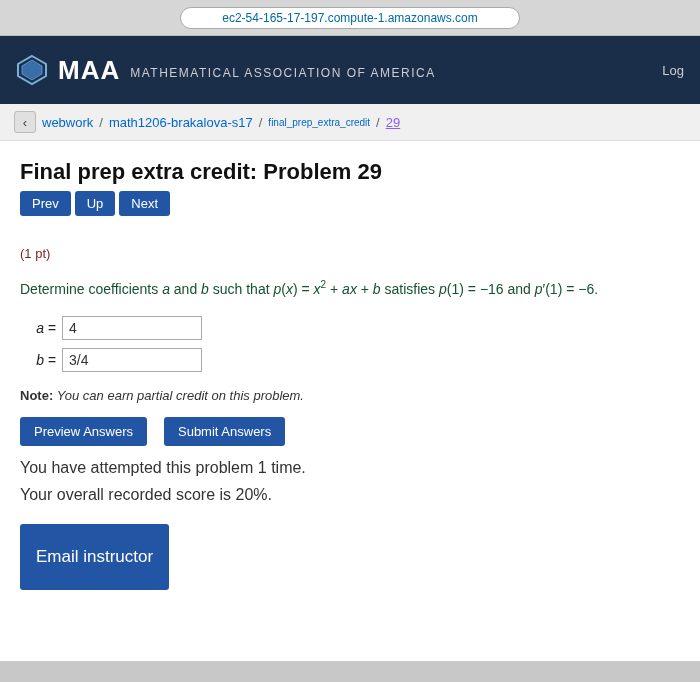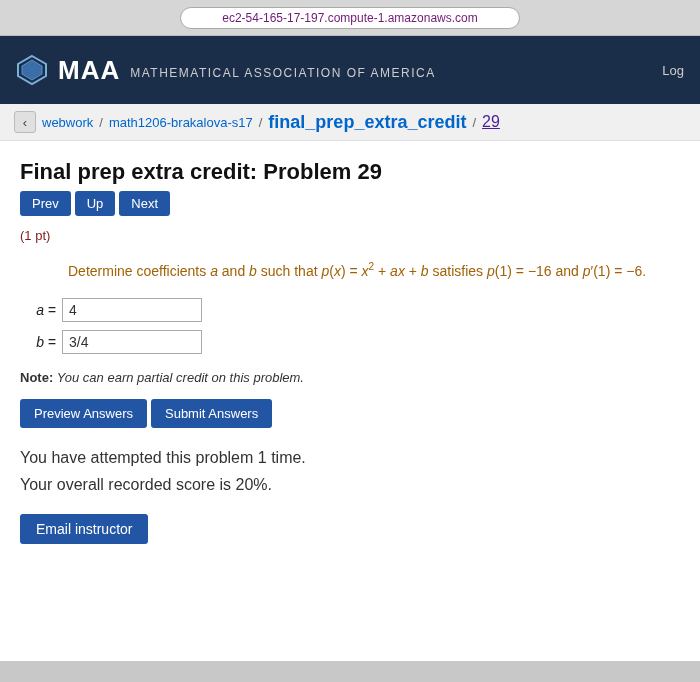--- a/index.html
+++ b/index.html
@@ -19,21 +19,21 @@
       align-items: center;
       justify-content: center;
       border-bottom: 1px solid #bbb;
     }
     .address-bar {
       background: white;
       border: 1px solid #aaa;
       border-radius: 12px;
       padding: 3px 14px;
       font-size: 12px;
-      color: #701a75;
+      color: #0369a1;
       width: 340px;
       text-align: center;
     }
 
     
     .maa-header {
       background: #1a2e4a;
       color: white;
       display: flex;
       align-items: center;
@@ -93,26 +93,25 @@
     .breadcrumb-text {
       color: #0066cc;
       font-size: 13px;
     }
     .breadcrumb-sep {
       color: #666;
       font-size: 13px;
     }
     .breadcrumb-current {
       color: #0066cc;
-      font-size: 18px;
-      font-weight: bold;
+      font-size: 10px;
     }
     .breadcrumb-number {
-      color: #4c1d95;
-      font-size: 16px;
+      color: #8b5cf6;
+      font-size: 13px;
       text-decoration: underline;
     }
 
     
     .main-content {
       background: white;
       padding: 18px 20px 20px 20px;
       min-height: 520px;
     }
 
@@ -120,44 +119,43 @@
       font-size: 22px;
       font-weight: bold;
       color: #111;
       margin-bottom: 6px;
     }
 
     
     .nav-buttons {
       display: flex;
       gap: 4px;
-      margin-bottom: 12px;
+      margin-bottom: 30px;
     }
     .nav-btn {
       background: #2255a4;
       color: white;
       border: none;
       border-radius: 3px;
       padding: 5px 12px;
       font-size: 13px;
       cursor: pointer;
     }
 
     .problem-points {
       font-size: 13px;
       color: #7f1d1d;
       margin-bottom: 16px;
     }
 
     .problem-statement {
       font-size: 14px;
-      color: #a16207;
+      color: #14532d;
       margin-bottom: 16px;
       line-height: 1.6;
-      margin-left: 48px;
     }
 
     
     .input-row {
       display: flex;
       align-items: center;
       margin-bottom: 8px;
       gap: 0;
     }
     .input-label {
@@ -185,22 +183,22 @@
     .note-text em {
       font-style: italic;
     }
     .note-text strong {
       font-weight: bold;
     }
 
     
     .action-buttons {
       display: flex;
-      gap: 4px;
-      margin-bottom: 16px;
+      gap: 17px;
+      margin-bottom: 8px;
     }
     .action-btn {
       background: #2255a4;
       color: white;
       border: none;
       border-radius: 3px;
       padding: 7px 14px;
       font-size: 13px;
       cursor: pointer;
     }
@@ -210,22 +208,22 @@
       color: #333;
       line-height: 1.7;
       margin-bottom: 16px;
     }
 
     .email-btn {
       background: #2255a4;
       color: white;
       border: none;
       border-radius: 3px;
-      padding: 7px 16px;
-      font-size: 14px;
+      padding: 23px 16px;
+      font-size: 17px;
       cursor: pointer;
     }
 
     
     sup {
       font-size: 10px;
       vertical-align: super;
     }
   </style>
 </head>

